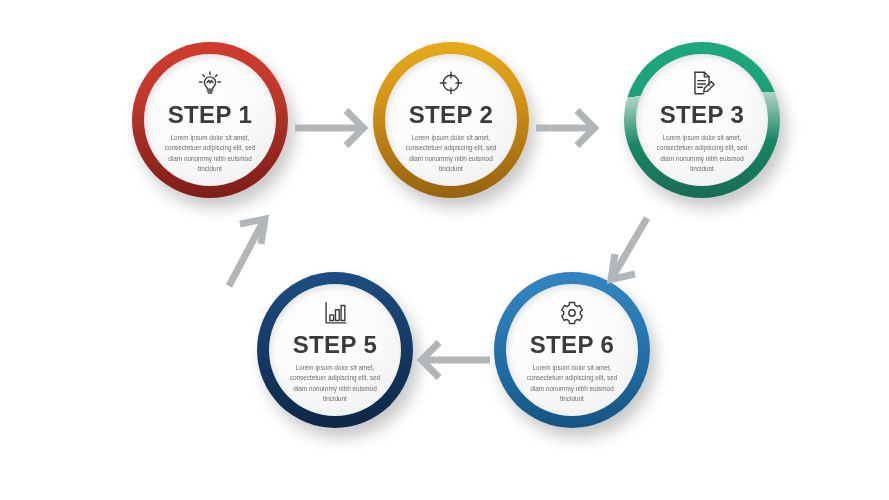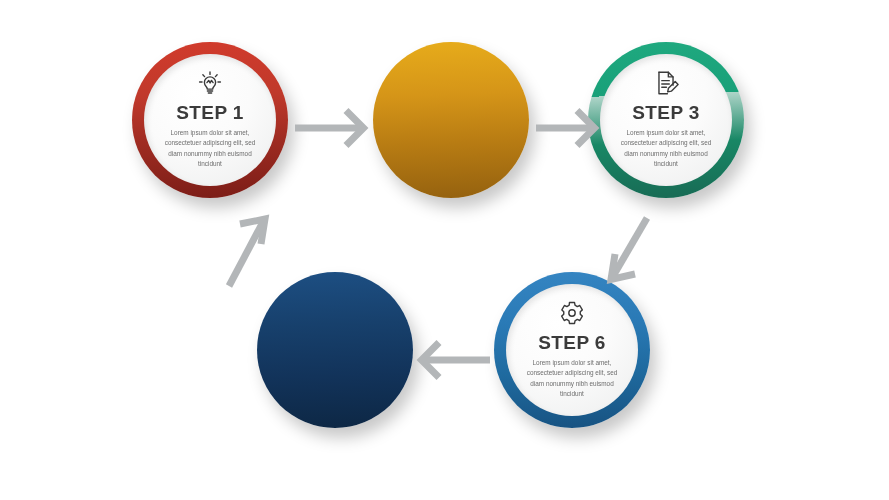--- a/index.html
+++ b/index.html
@@ -54,21 +54,21 @@
     display: block;
     color: #3a3a3a;
   }
   .step .icon svg {
     width: 100%;
     height: 100%;
     display: block;
   }
   .step .title {
     margin-top: 5px;
-    font-size: 19px;
+    font-size: 24px;
     font-weight: bold;
     letter-spacing: 0.4px;
     color: #3b3b3b;
     line-height: 1;
   }
   .step .desc {
     margin-top: 6px;
     width: 104px;
     font-size: 6.4px;
     line-height: 1.62;
@@ -107,23 +107,33 @@
           <path d="M12.7 15.6l1.9-2.3 1.5 2.6 1.5-2.6 1.7 2.3"></path>
         </svg>
       </span>
       <div class="title">STEP 1</div>
       <div class="desc">Lorem ipsum dolor sit amet, consectetuer adipiscing elit, sed diam nonummy nibh euismod tincidunt</div>
     </div>
   </div>
 
   <div class="step" style="left:373px; top:42px;">
     <div class="ring ring-gold"></div>
-  </div>
-
-  <div class="step" style="left:588px; top:42px;">
+    <div class="disc">
+      <span class="icon">
+        <svg viewBox="0 0 32 32" fill="none" stroke="currentColor" stroke-width="1.5" stroke-linecap="round" stroke-linejoin="round">
+          <circle cx="16" cy="16" r="8.2"></circle>
+          <path d="M16 4.6v6.2M16 21.2v6.2M4.6 16h6.2M21.2 16h6.2"></path>
+        </svg>
+      </span>
+      <div class="title">STEP 2</div>
+      <div class="desc">Lorem ipsum dolor sit amet, consectetuer adipiscing elit, sed diam nonummy nibh euismod tincidunt</div>
+    </div>
+  </div>
+
+  <div class="step" style="left:624px; top:42px;">
     <div class="ring ring-teal"></div>
     <div class="disc">
       <span class="icon">
         <svg viewBox="0 0 32 32" fill="none" stroke="currentColor" stroke-width="1.5" stroke-linecap="round" stroke-linejoin="round">
           <path d="M8.5 4.5h10l5 5v9"></path>
           <path d="M8.5 4.5v23h9"></path>
           <path d="M18.5 4.5v5h5"></path>
           <path d="M11.5 13.5h8M11.5 17h8M11.5 20.5h5"></path>
           <path d="M25.8 14.4l3.1 3.1-7.2 7.2-3.9.8.8-3.9 7.2-7.2z"></path>
         </svg>
@@ -142,20 +152,32 @@
           <path d="M13.3 4.8h5.4l.5 2.9 2.4 1.4 2.7-1.1 2.7 4.7-2.2 1.9v2.8l2.2 1.9-2.7 4.7-2.7-1.1-2.4 1.4-.5 2.9h-5.4l-.5-2.9-2.4-1.4-2.7 1.1-2.7-4.7 2.2-1.9v-2.8L5.2 12.7l2.7-4.7 2.7 1.1 2.4-1.4.3-2.9z"></path>
         </svg>
       </span>
       <div class="title">STEP 6</div>
       <div class="desc">Lorem ipsum dolor sit amet, consectetuer adipiscing elit, sed diam nonummy nibh euismod tincidunt</div>
     </div>
   </div>
 
   <div class="step" style="left:257px; top:272px;">
     <div class="ring ring-navy"></div>
+    <div class="disc">
+      <span class="icon">
+        <svg viewBox="0 0 32 32" fill="none" stroke="currentColor" stroke-width="1.5" stroke-linecap="round" stroke-linejoin="round">
+          <path d="M6.5 5v21.5h21"></path>
+          <rect x="10.5" y="18" width="4" height="6"></rect>
+          <rect x="16.5" y="12.5" width="4" height="11.5"></rect>
+          <rect x="22.5" y="8" width="4" height="16"></rect>
+        </svg>
+      </span>
+      <div class="title">STEP 5</div>
+      <div class="desc">Lorem ipsum dolor sit amet, consectetuer adipiscing elit, sed diam nonummy nibh euismod tincidunt</div>
+    </div>
   </div>
 
   <div class="arrow" style="left:293px; top:103px; width:84px; height:50px;">
     <svg viewBox="0 0 84 50" fill="none" stroke="currentColor" stroke-width="7" stroke-linecap="butt" stroke-linejoin="miter">
       <path d="M2 25h68"></path>
       <path d="M53 7.5L70.5 25 53 42.5"></path>
     </svg>
   </div>
 
   <div class="arrow" style="left:534px; top:103px; width:74px; height:50px;">

